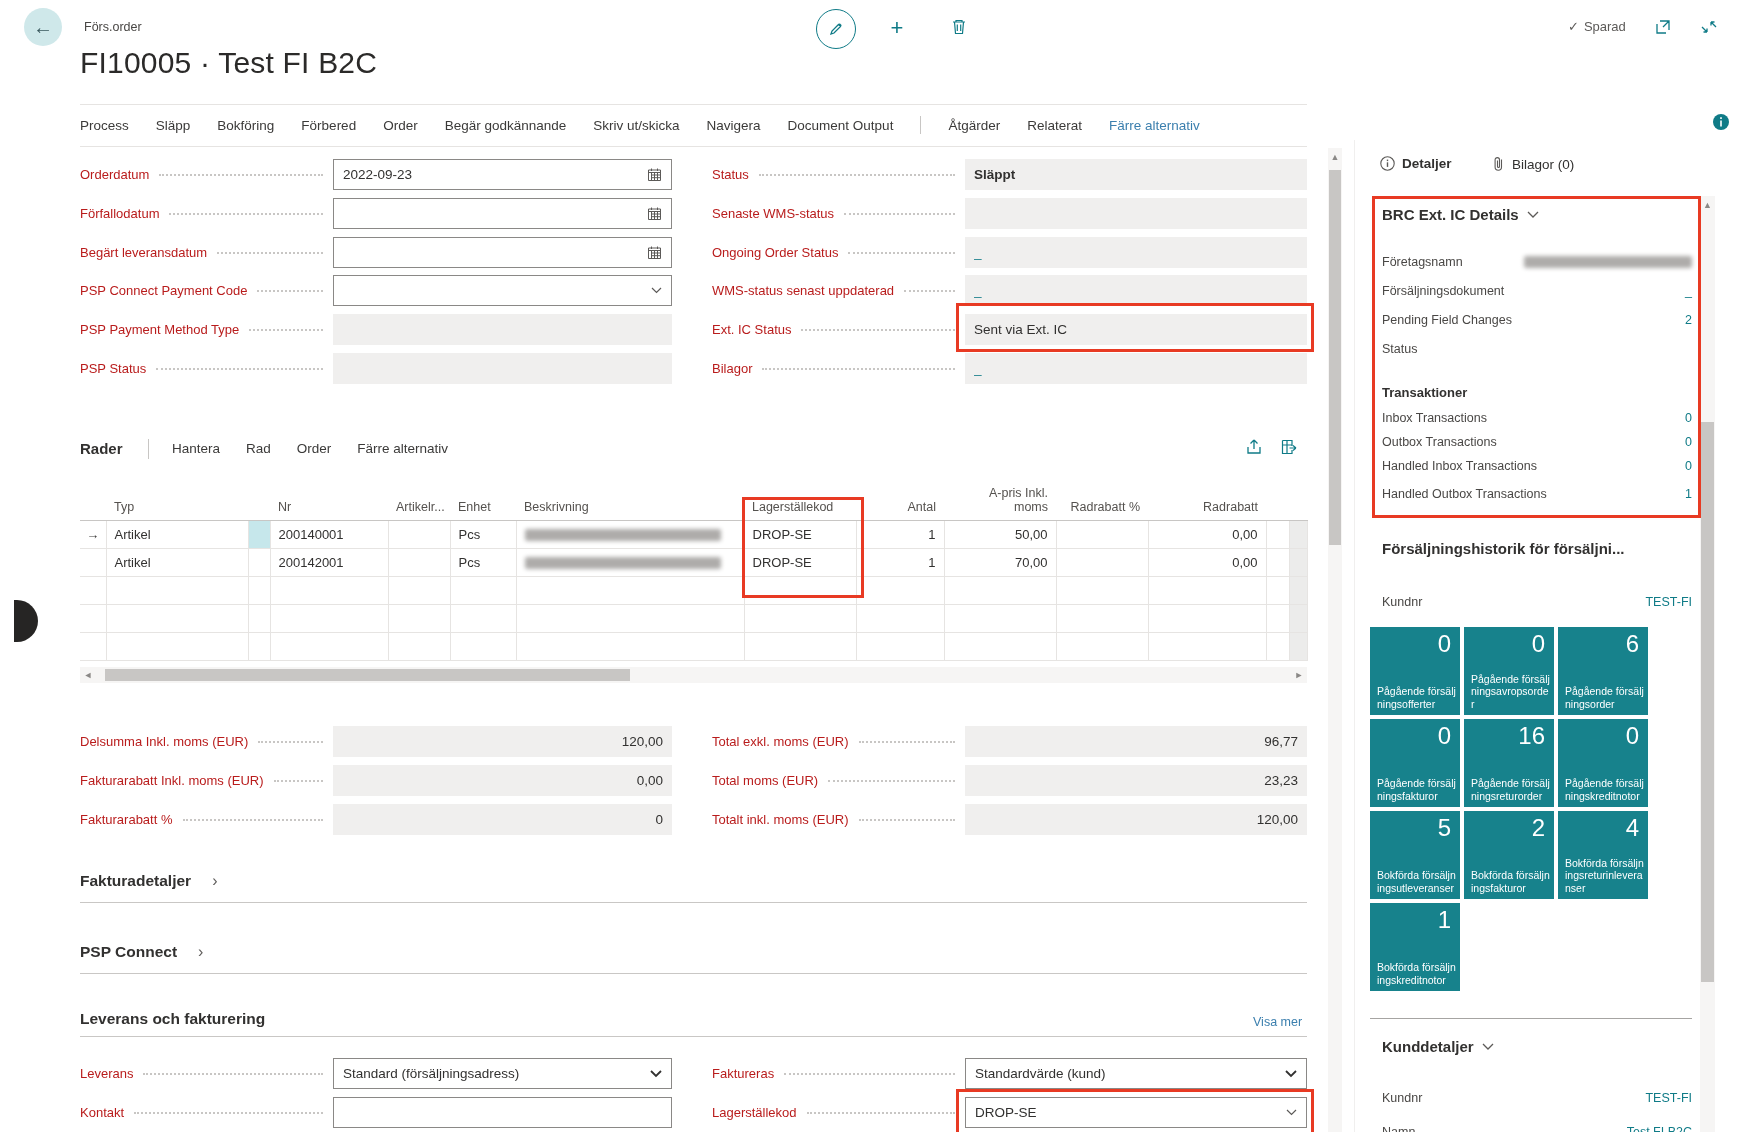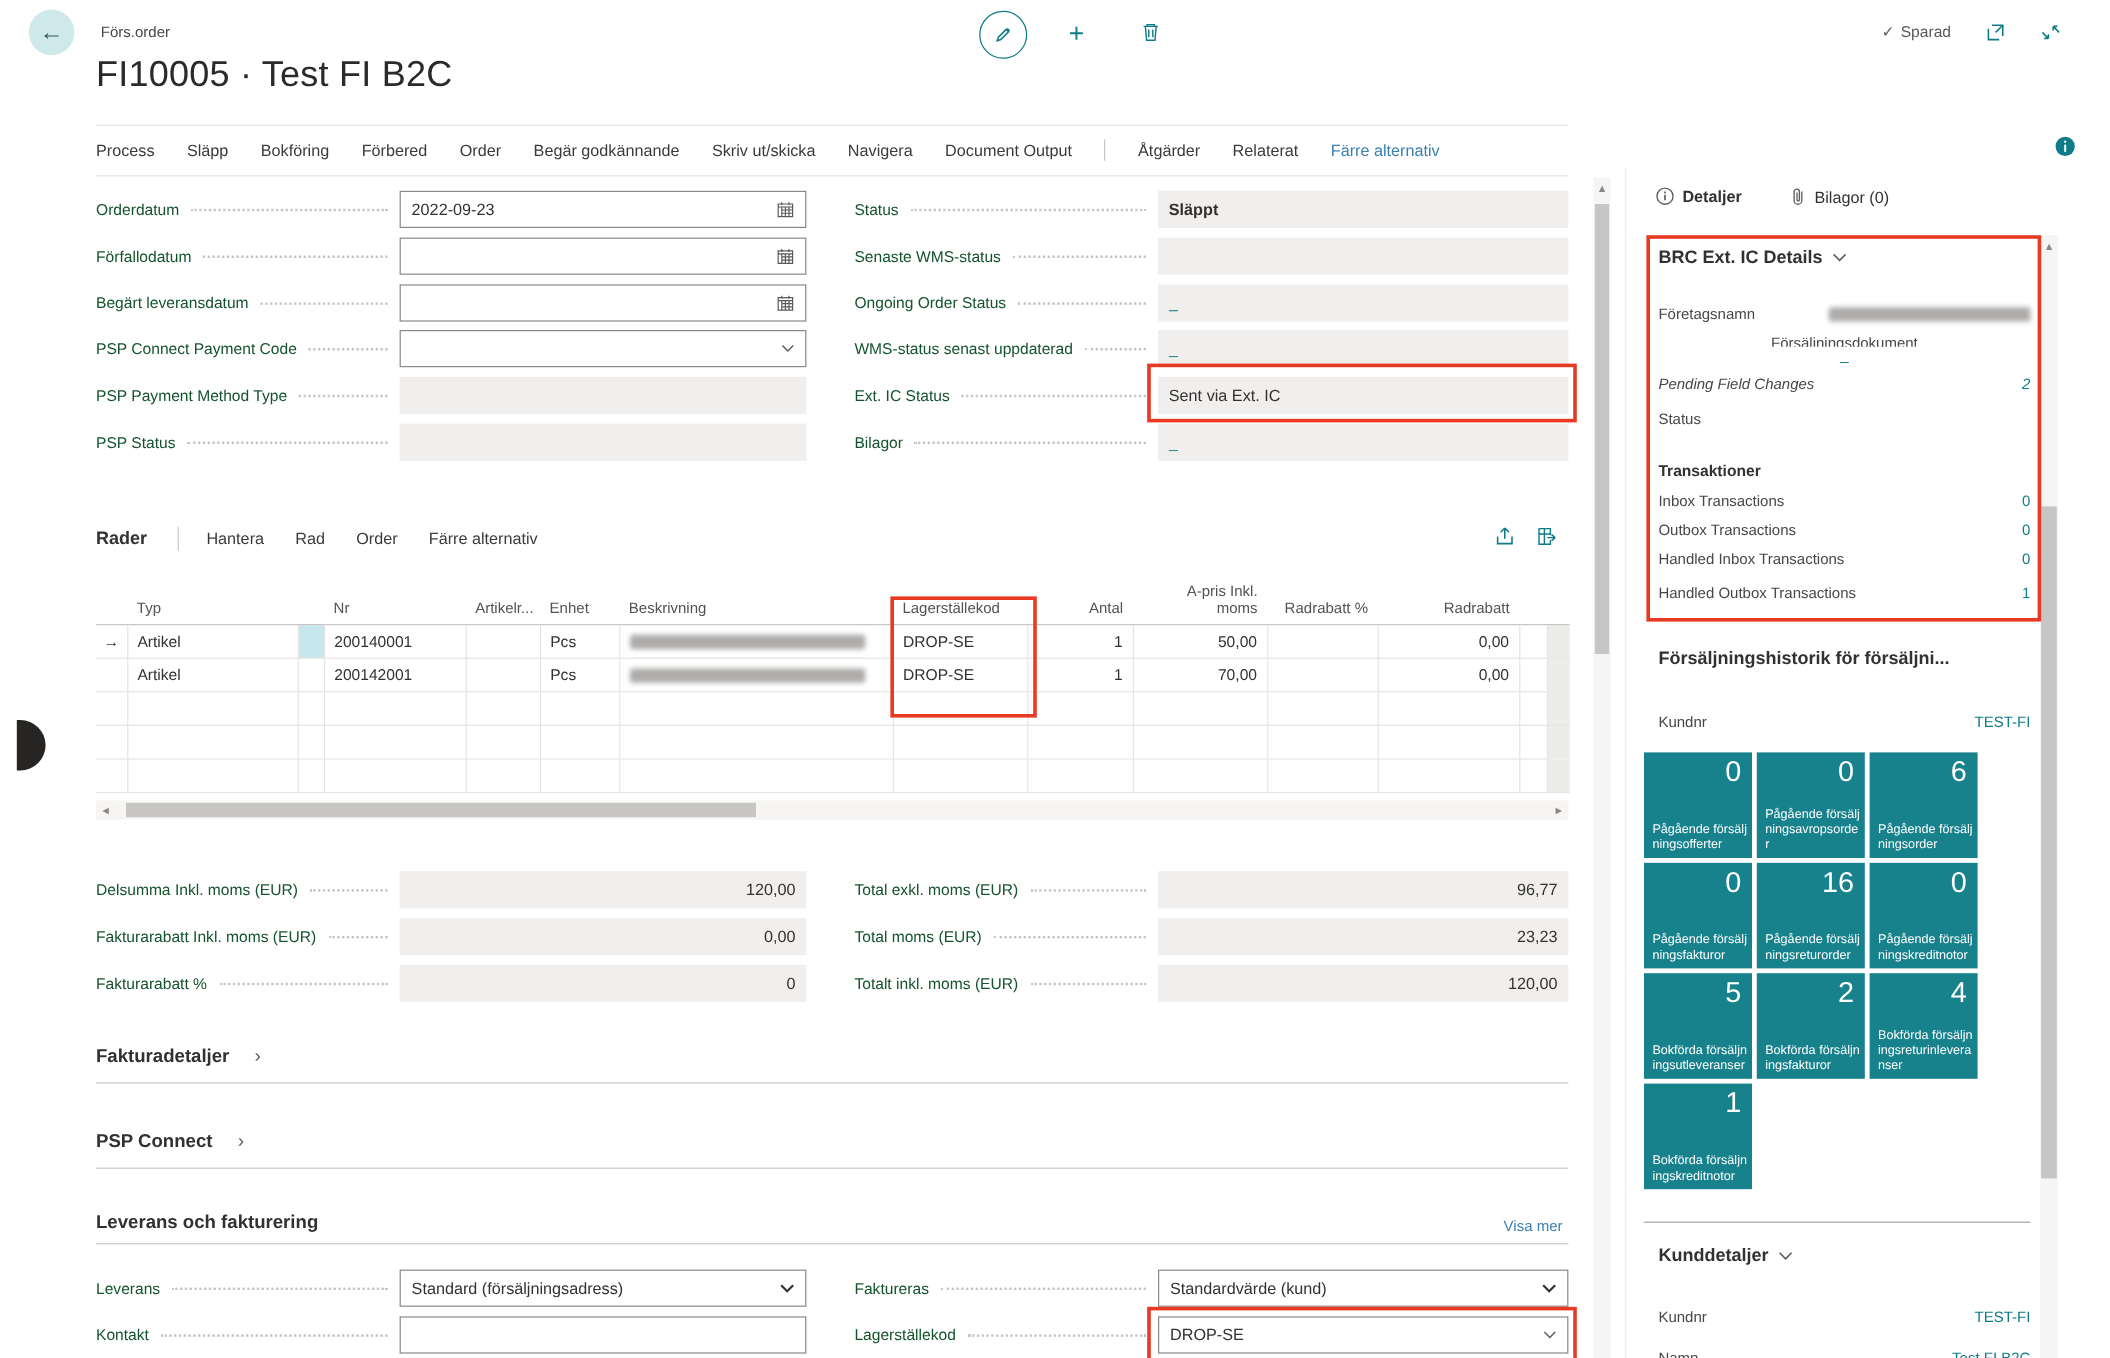--- a/index.html
+++ b/index.html
@@ -17,21 +17,21 @@
   .saved{font-size:13px;color:#5c5a58;display:flex;align-items:center;gap:5px;}
   
   .ribbon{display:flex;align-items:center;gap:27px;font-size:13.5px;color:#3b3a39;}
   .ribbon .mi{cursor:pointer;white-space:nowrap;}
   .ribbon .more{color:#3b7fae;}
   .vdiv{width:1px;height:18px;background:#c8c6c4;}
   .hline{position:absolute;height:1px;background:#e6e4e2;}
   .hline.dark{background:#c9c7c5;}
   
   .frow{position:absolute;height:31px;display:flex;align-items:center;}
-  .flabel{font-size:13px;color:#14532d;white-space:nowrap;flex:none;}
+  .flabel{font-size:13px;color:#b91c1c;white-space:nowrap;flex:none;}
   .leader{flex:1;margin:0 10px;height:0;border-bottom:2px dotted #c8c6c4;align-self:center;}
   .ctl{flex:none;height:31px;box-sizing:border-box;display:flex;align-items:center;background:#fff;
        border:1px solid #8a8886;padding:0 9px;font-size:13.5px;color:#323130;}
   .ctl .val{flex:1;white-space:nowrap;overflow:hidden;}
   .ctl.gray{background:#f0efee;border:none;}
   .ctl.bold .val{font-weight:700;}
   .ctl .tealval{color:#0f7b87;}
   .ctl.num .val{text-align:right;}
   .redbox{position:absolute;border:3px solid #e83a23;pointer-events:none;z-index:60;}
   
@@ -509,25 +509,25 @@
     <span>BRC Ext. IC Details</span>
     <svg width="12" height="8" viewBox="0 0 12 8">
         <polyline points="1,1 6,6 11,1" fill="none" stroke="#5c5a58" stroke-width="1.3"></polyline>
       </svg>
   </div>
 
   <div class="fbrow" style="left:1382px;top:250px;width:310px;">
     <span class="l">Företagsnamn</span>
     <span class="redacted" style="width:168px;"></span>
   </div>
-  <div class="fbrow" style="left:1382px;top:279px;width:310px;flex-direction:column;">
+  <div class="fbrow" style="left:1382px;top:279px;width:310px;">
     <span class="l">Försäljningsdokument</span>
     <span class="v">_</span>
   </div>
-  <div class="fbrow" style="left:1382px;top:308px;width:310px;font-style:italic;">
+  <div class="fbrow" style="left:1382px;top:308px;width:310px;">
     <span class="l">Pending Field Changes</span>
     <span class="v">2</span>
   </div>
   <div class="fbrow" style="left:1382px;top:337px;width:310px;">
     <span class="l">Status</span>
     <span class="v"></span>
   </div>
 
   <div class="abs fbgroup" style="left:1382px;top:385px;">Transaktioner</div>
   <div class="fbrow" style="left:1382px;top:406px;width:310px;">

